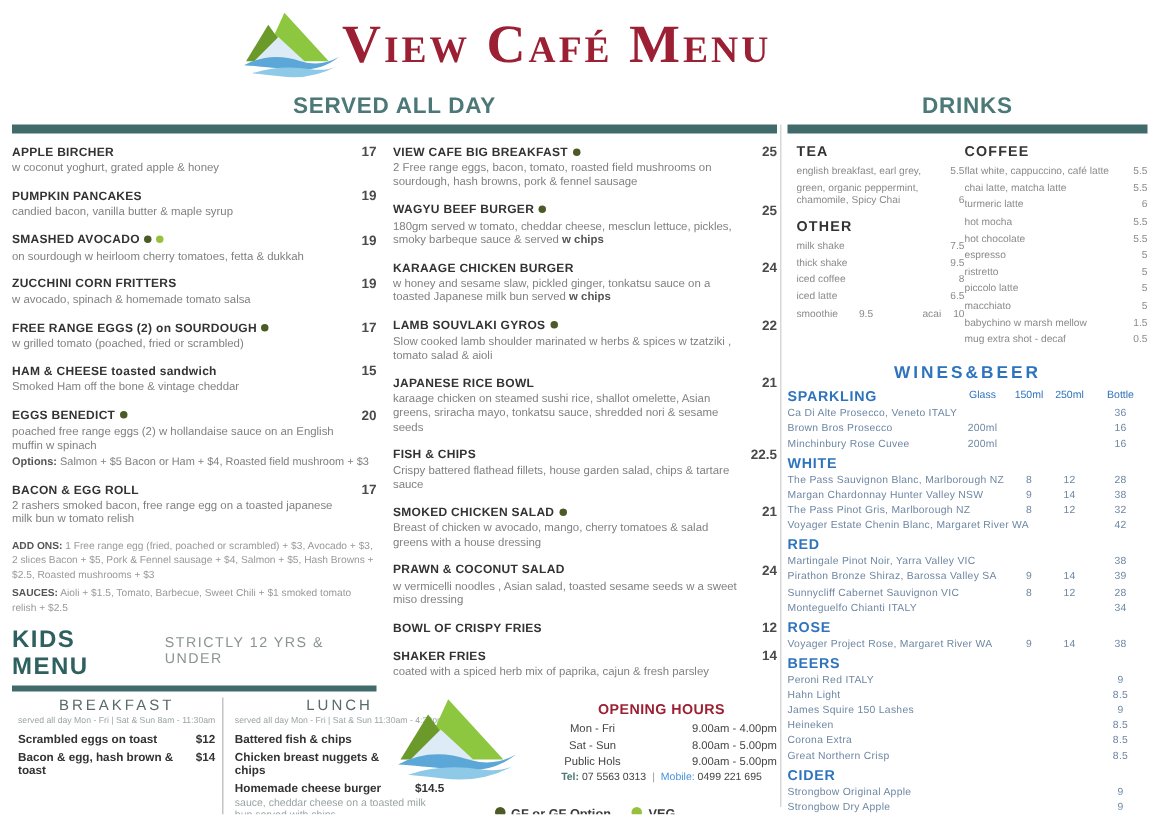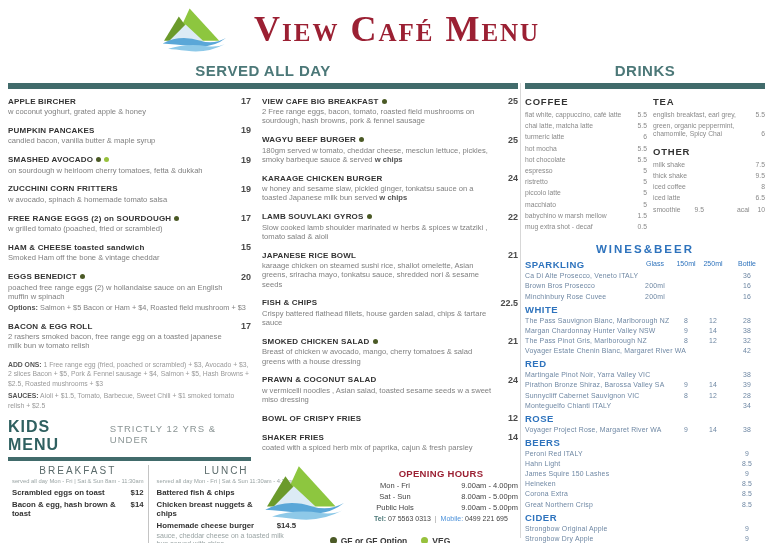--- a/index.html
+++ b/index.html
@@ -1,20 +1,20 @@
 <!DOCTYPE html>
 <html><head>
 <meta charset="utf-8">
 <style>
   html,body{margin:0;padding:0;background:#fff;}
   #page{position:relative;width:768px;height:543px;background:#ffffff;overflow:hidden;
         font-family:"Liberation Sans",sans-serif;color:#333;}
   
   #logo{position:absolute;left:160px;top:4px;}
-  #menu-title{position:absolute;left:254px;top:8px;font-family:"Liberation Serif",serif;
+  #menu-title{position:absolute;left:228px;top:8px;font-family:"Liberation Serif",serif;
         font-variant:small-caps;font-weight:bold;font-size:36px;letter-spacing:2px;color:#9b2033;}
   .sec-head{position:absolute;top:62px;font-size:15px;font-weight:bold;color:#4c7878;
         letter-spacing:.5px;text-align:center;}
   #served-head{left:8px;width:510px;}
   #drinks-head{left:525px;width:240px;}
   .teal-bar{position:absolute;top:83px;height:6px;background:#416b6b;}
   #bar-left{left:8px;width:510px;}
   #bar-right{left:525px;width:240px;}
   #v-divider{position:absolute;left:520px;top:83px;width:1px;height:455px;background:#d7d7d7;}
   
@@ -343,69 +343,20 @@
     <div id="legend">
       <span class="dot gf" style="margin-left:0;"></span>
       <span>GF or GF Option</span>
       <span class="dot veg"></span>
       <span>VEG</span>
     </div>
   </div>
 
   <div class="col" id="drinks-col">
     <div id="drinks-grid">
-      <div id="coffee-box">
-        <div class="drink-title">COFFEE</div>
-        <div id="coffee-list">
-            <div class="drink-row">
-              <span class="drink-name">flat white, cappuccino, café latte</span>
-              <span class="drink-price">5.5</span>
-            </div>
-            <div class="drink-row">
-              <span class="drink-name">chai latte, matcha latte</span>
-              <span class="drink-price">5.5</span>
-            </div>
-            <div class="drink-row">
-              <span class="drink-name">turmeric latte</span>
-              <span class="drink-price">6</span>
-            </div>
-            <div class="drink-row">
-              <span class="drink-name">hot mocha</span>
-              <span class="drink-price">5.5</span>
-            </div>
-            <div class="drink-row">
-              <span class="drink-name">hot chocolate</span>
-              <span class="drink-price">5.5</span>
-            </div>
-            <div class="drink-row">
-              <span class="drink-name">espresso</span>
-              <span class="drink-price">5</span>
-            </div>
-            <div class="drink-row">
-              <span class="drink-name">ristretto</span>
-              <span class="drink-price">5</span>
-            </div>
-            <div class="drink-row">
-              <span class="drink-name">piccolo latte</span>
-              <span class="drink-price">5</span>
-            </div>
-            <div class="drink-row">
-              <span class="drink-name">macchiato</span>
-              <span class="drink-price">5</span>
-            </div>
-            <div class="drink-row">
-              <span class="drink-name">babychino w marsh mellow</span>
-              <span class="drink-price">1.5</span>
-            </div>
-            <div class="drink-row">
-              <span class="drink-name">mug extra shot - decaf</span>
-              <span class="drink-price">0.5</span>
-            </div>
-          </div>
-      </div>
       <div id="tea-box">
         <div class="drink-title">TEA</div>
         <div id="tea-list">
             <div class="drink-row">
               <span class="drink-name">english breakfast, earl grey,</span>
               <span class="drink-price">5.5</span>
             </div>
             <div class="drink-row">
               <span class="drink-name">green, organic peppermint, chamomile, Spicy Chai</span>
               <span class="drink-price">6</span>
@@ -431,20 +382,69 @@
                 <span class="drink-price">6.5</span>
               </div>
               <div class="drink-row">
                 <span class="drink-name">smoothie</span>
                 <span class="mid-price">9.5</span>
                 <span class="name2">acai</span>
                 <span>10</span>
               </div>
             </div>
         </div>
+      </div>
+      <div id="coffee-box">
+        <div class="drink-title">COFFEE</div>
+        <div id="coffee-list">
+            <div class="drink-row">
+              <span class="drink-name">flat white, cappuccino, café latte</span>
+              <span class="drink-price">5.5</span>
+            </div>
+            <div class="drink-row">
+              <span class="drink-name">chai latte, matcha latte</span>
+              <span class="drink-price">5.5</span>
+            </div>
+            <div class="drink-row">
+              <span class="drink-name">turmeric latte</span>
+              <span class="drink-price">6</span>
+            </div>
+            <div class="drink-row">
+              <span class="drink-name">hot mocha</span>
+              <span class="drink-price">5.5</span>
+            </div>
+            <div class="drink-row">
+              <span class="drink-name">hot chocolate</span>
+              <span class="drink-price">5.5</span>
+            </div>
+            <div class="drink-row">
+              <span class="drink-name">espresso</span>
+              <span class="drink-price">5</span>
+            </div>
+            <div class="drink-row">
+              <span class="drink-name">ristretto</span>
+              <span class="drink-price">5</span>
+            </div>
+            <div class="drink-row">
+              <span class="drink-name">piccolo latte</span>
+              <span class="drink-price">5</span>
+            </div>
+            <div class="drink-row">
+              <span class="drink-name">macchiato</span>
+              <span class="drink-price">5</span>
+            </div>
+            <div class="drink-row">
+              <span class="drink-name">babychino w marsh mellow</span>
+              <span class="drink-price">1.5</span>
+            </div>
+            <div class="drink-row">
+              <span class="drink-name">mug extra shot - decaf</span>
+              <span class="drink-price">0.5</span>
+            </div>
+          </div>
       </div>
     </div>
 
     <div id="wines">
       <div id="wines-title-row">
         <div class="wline"></div>
         <div id="wines-title">WINES&amp;BEER</div>
         <div class="wline"></div>
       </div>
       <div id="wine-groups">

